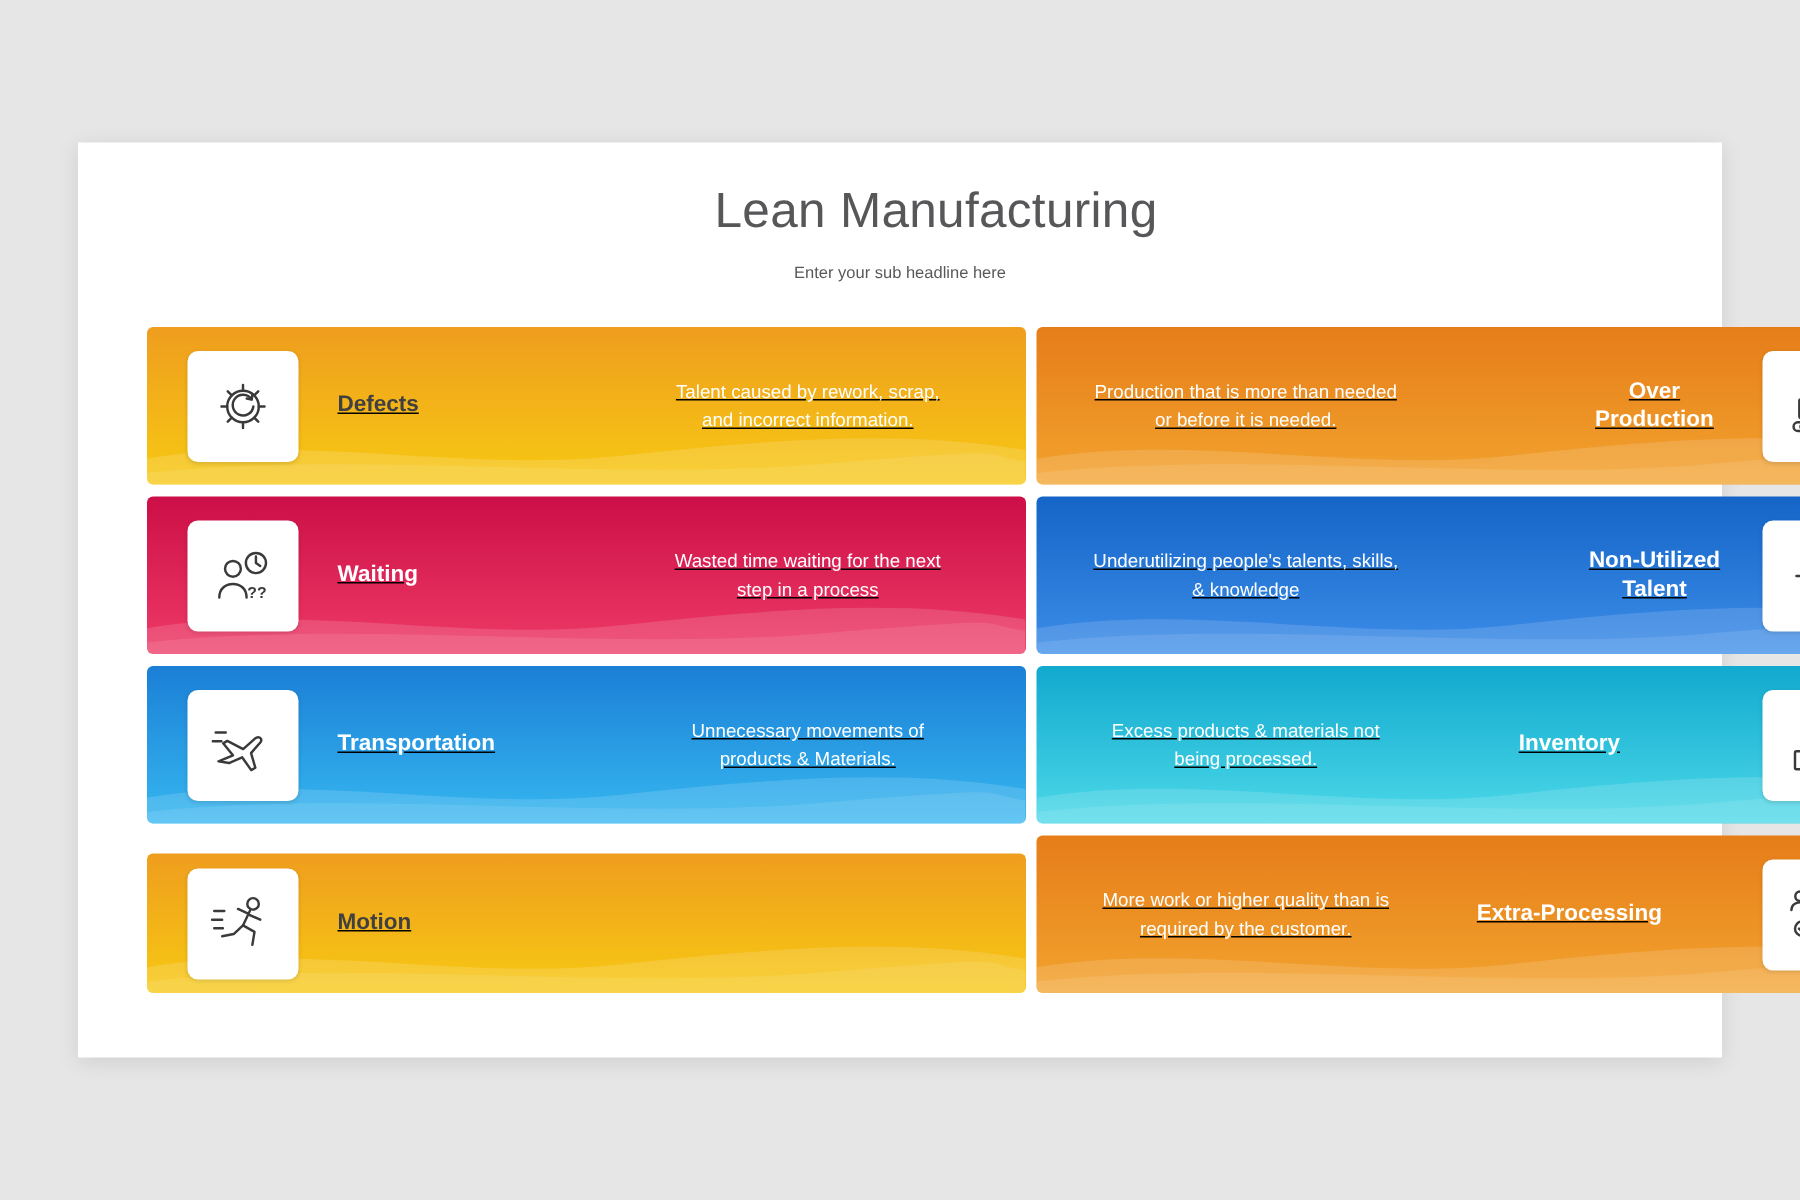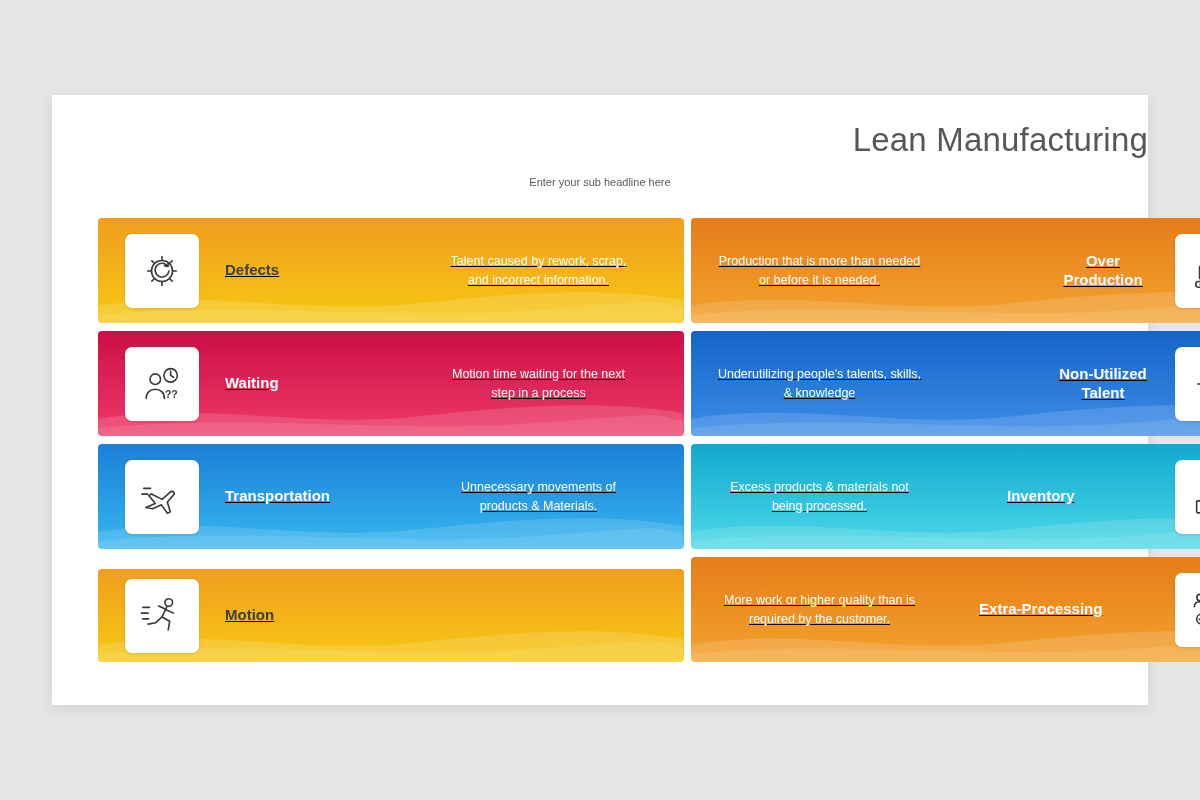--- a/index.html
+++ b/index.html
@@ -10,21 +10,21 @@
     position:relative; overflow:hidden;
   }
   .slide {
     position:absolute; left:52px; top:95px;
     width:1096px; height:610px;
     background:#ffffff;
     box-shadow:0 3px 14px rgba(0,0,0,0.10);
   }
   .slide-title {
     position:absolute; top:26px; left:12px; right:0;
-    text-align:right;
+    text-align:center;
     font-size:33px; font-weight:400; color:#57575a;
     letter-spacing:0.2px;
     margin-left:36px;
   }
   .slide-subtitle {
     position:absolute; top:81px; left:0; right:0;
     text-align:center;
     font-size:11px; color:#595959;
   }
   .cards {
@@ -59,21 +59,21 @@
 
   .card-title { font-size:15px; font-weight:700; color:#ffffff; line-height:1.25; }
   .card.left .card-title { margin-left:26px; flex:1; white-space:nowrap; }
 
   .card-desc {
     text-align:center;
     font-size:12.5px; line-height:1.45;
     color:#ffffff;
   }
   .card.left  .card-desc { width:200px; margin-right:45px; }
-  .card.right .card-desc { width:210px; margin-left:24px; }
+  .card.right .card-desc { width:210px; margin-left:35px; }
 
   .card.right .card-title { flex:1; text-align:center; margin-right:22px; margin-left:4px; }
   .card.right .card-title.narrow { flex:none; margin-left:auto; width:100px; }
   .card.right .card-title.wide { white-space:nowrap; }
 </style>
 </head>
 <body>
 
 <div class="slide">
 
@@ -128,21 +128,21 @@
       <div class="icon-box">
         <svg width="46" height="46" viewBox="0 0 48 48" fill="none" stroke="#3a3a3a" stroke-width="1.7" stroke-linecap="round" stroke-linejoin="round">
           <circle cx="17" cy="19" r="5.5"></circle>
           <path d="M7.5 39c0-6 4.2-9.5 9.5-9.5S26.5 33 26.5 39"></path>
           <circle cx="33" cy="15" r="7"></circle>
           <path d="M33 10.5V15l3 2"></path>
           <text x="27" y="39" font-size="11" fill="#3a3a3a" stroke="none" font-family="inherit" font-weight="bold">??</text>
         </svg>
       </div>
       <div class="card-title" style="color: rgb(255, 255, 255);">Waiting</div>
-      <div class="card-desc">Motion time waiting for the next step in a process</div>
+      <div class="card-desc">Wasted time waiting for the next step in a process</div>
     </div>
 
     <div class="card right" style="background: linear-gradient(rgb(21, 101, 200) 0%, rgb(60, 140, 232) 100%);">
       <svg class="wave" viewBox="0 0 500 48" preserveAspectRatio="none">
         <path d="M0 30 C90 12,180 40,270 28 S430 10,500 24 L500 48 L0 48 Z" fill="#ffffff" opacity="0.14"></path>
         <path d="M0 40 C120 24,260 46,380 34 S470 26,500 32 L500 48 L0 48 Z" fill="#ffffff" opacity="0.10"></path>
       </svg>
       <div class="card-desc">Underutilizing people's talents, skills, &amp; knowledge</div>
       <div class="card-title narrow" style="color: rgb(255, 255, 255);">Non-Utilized Talent</div>
       <div class="icon-box">

